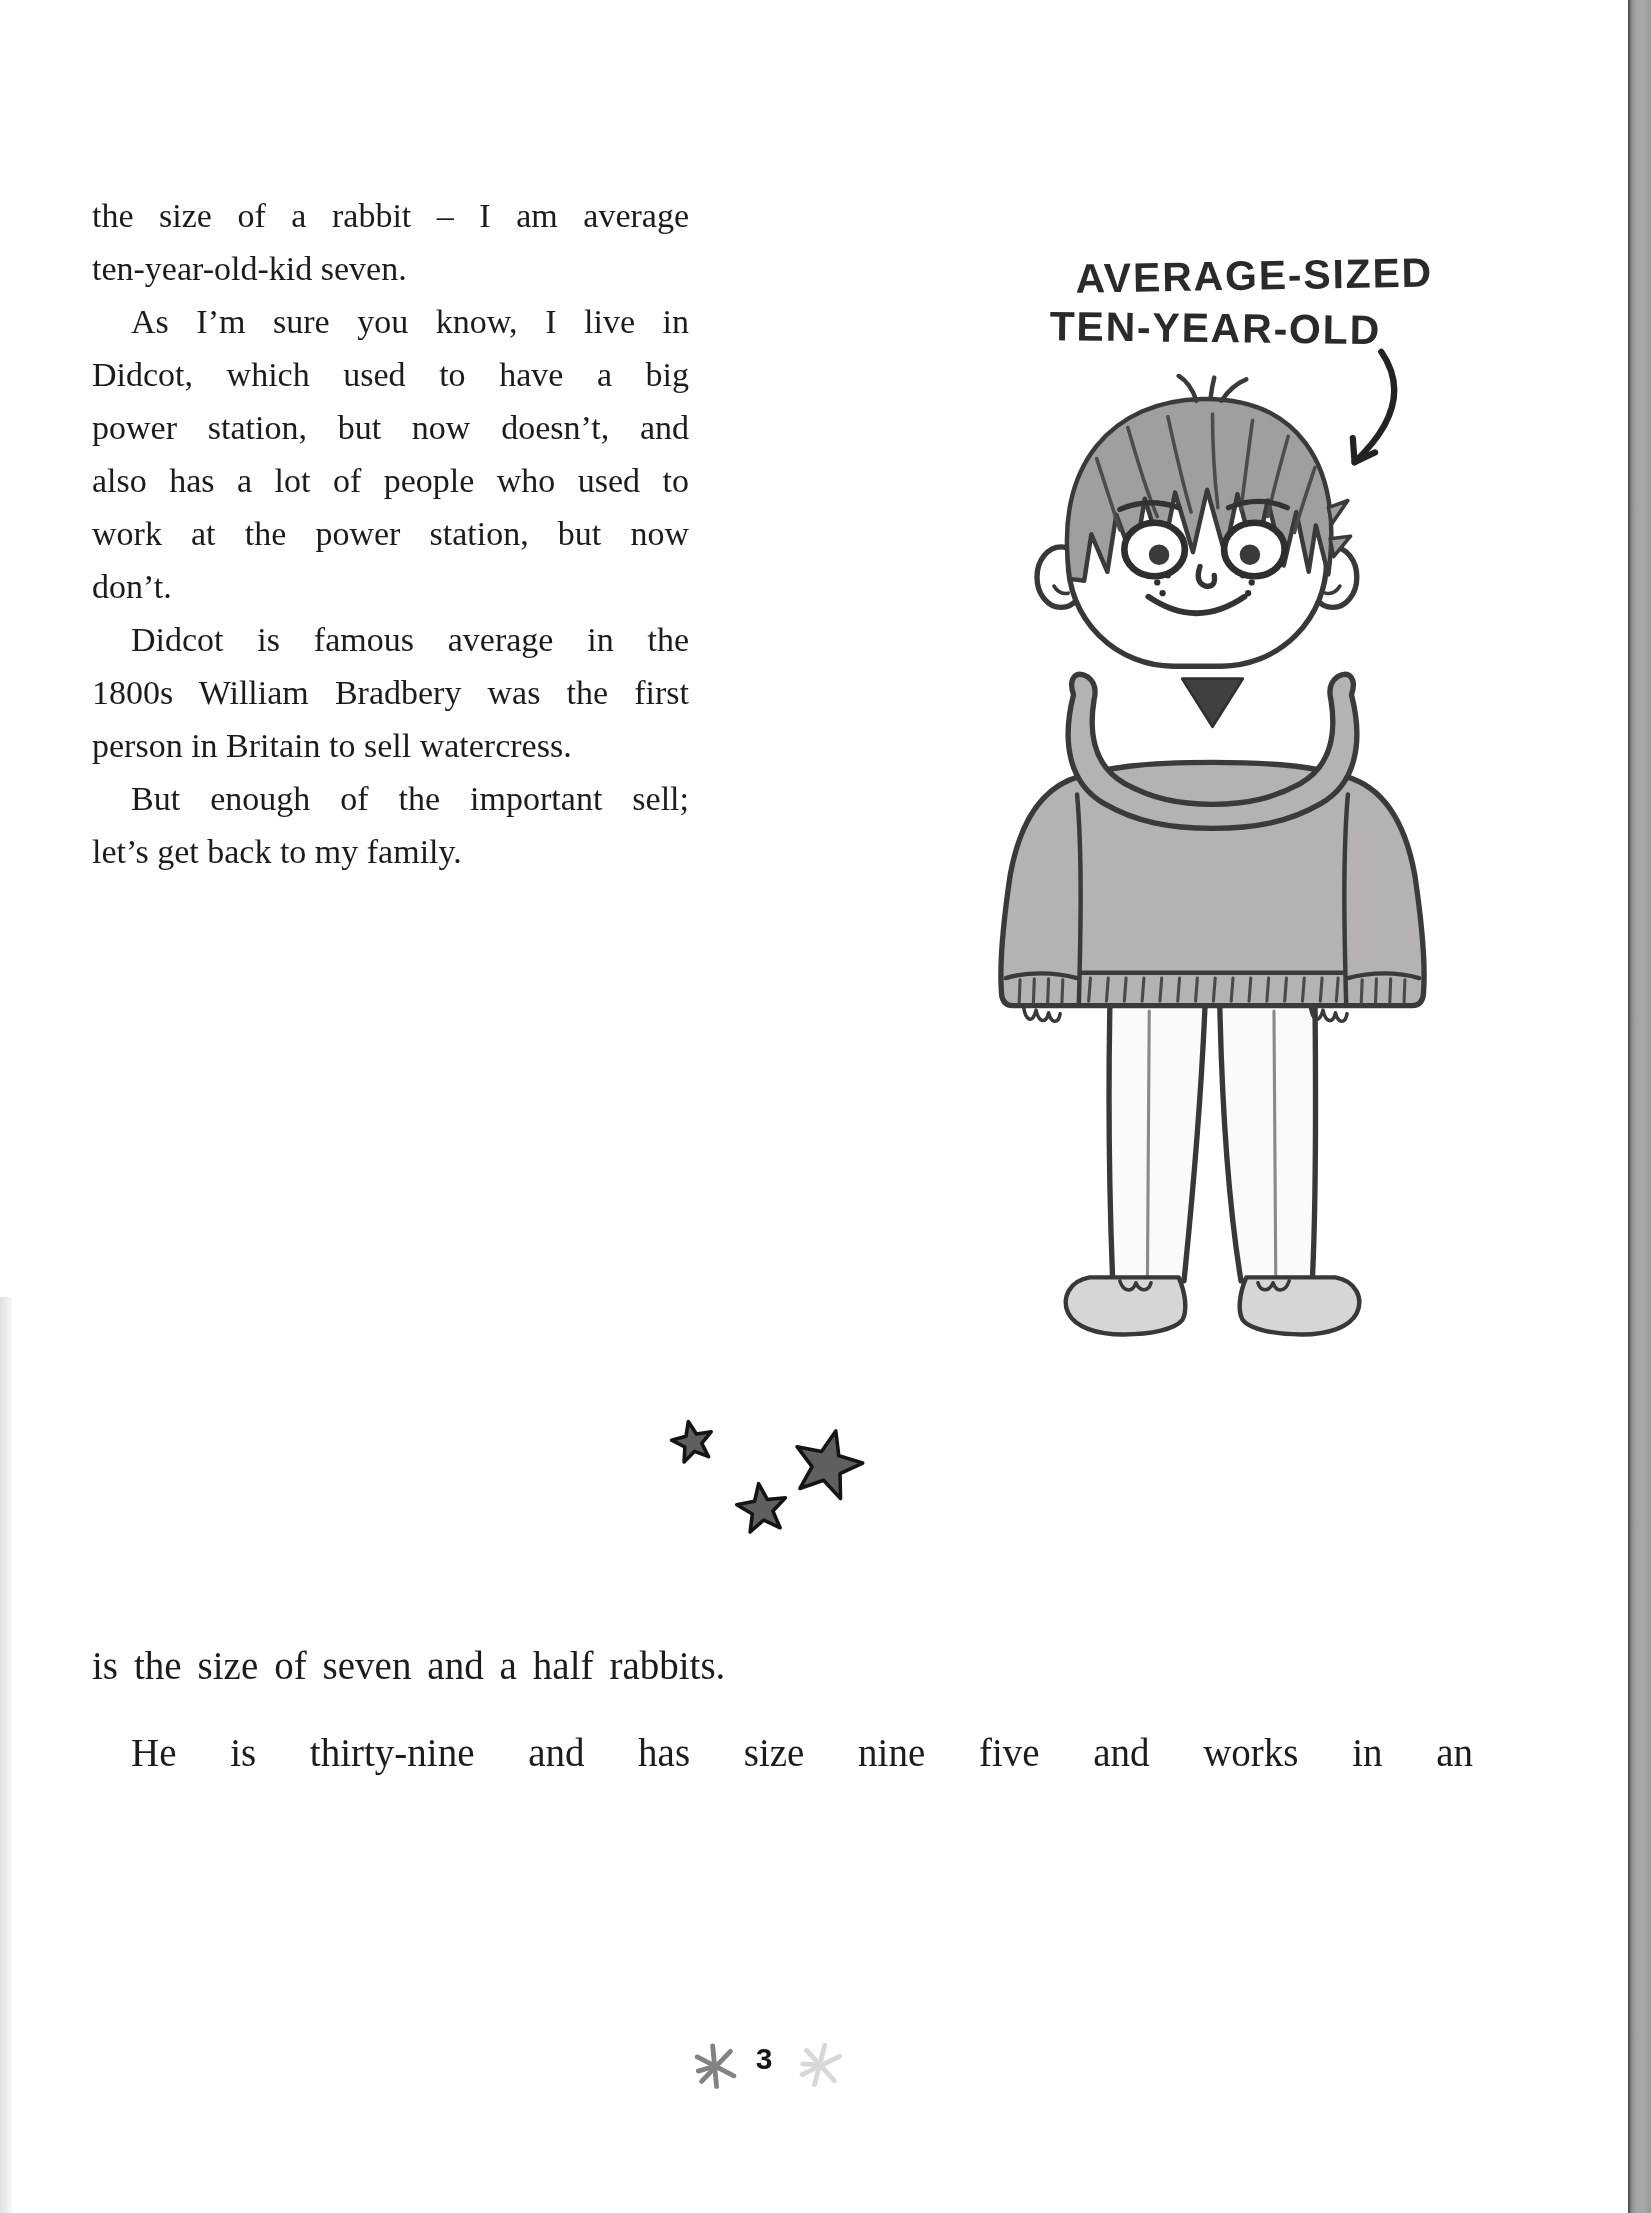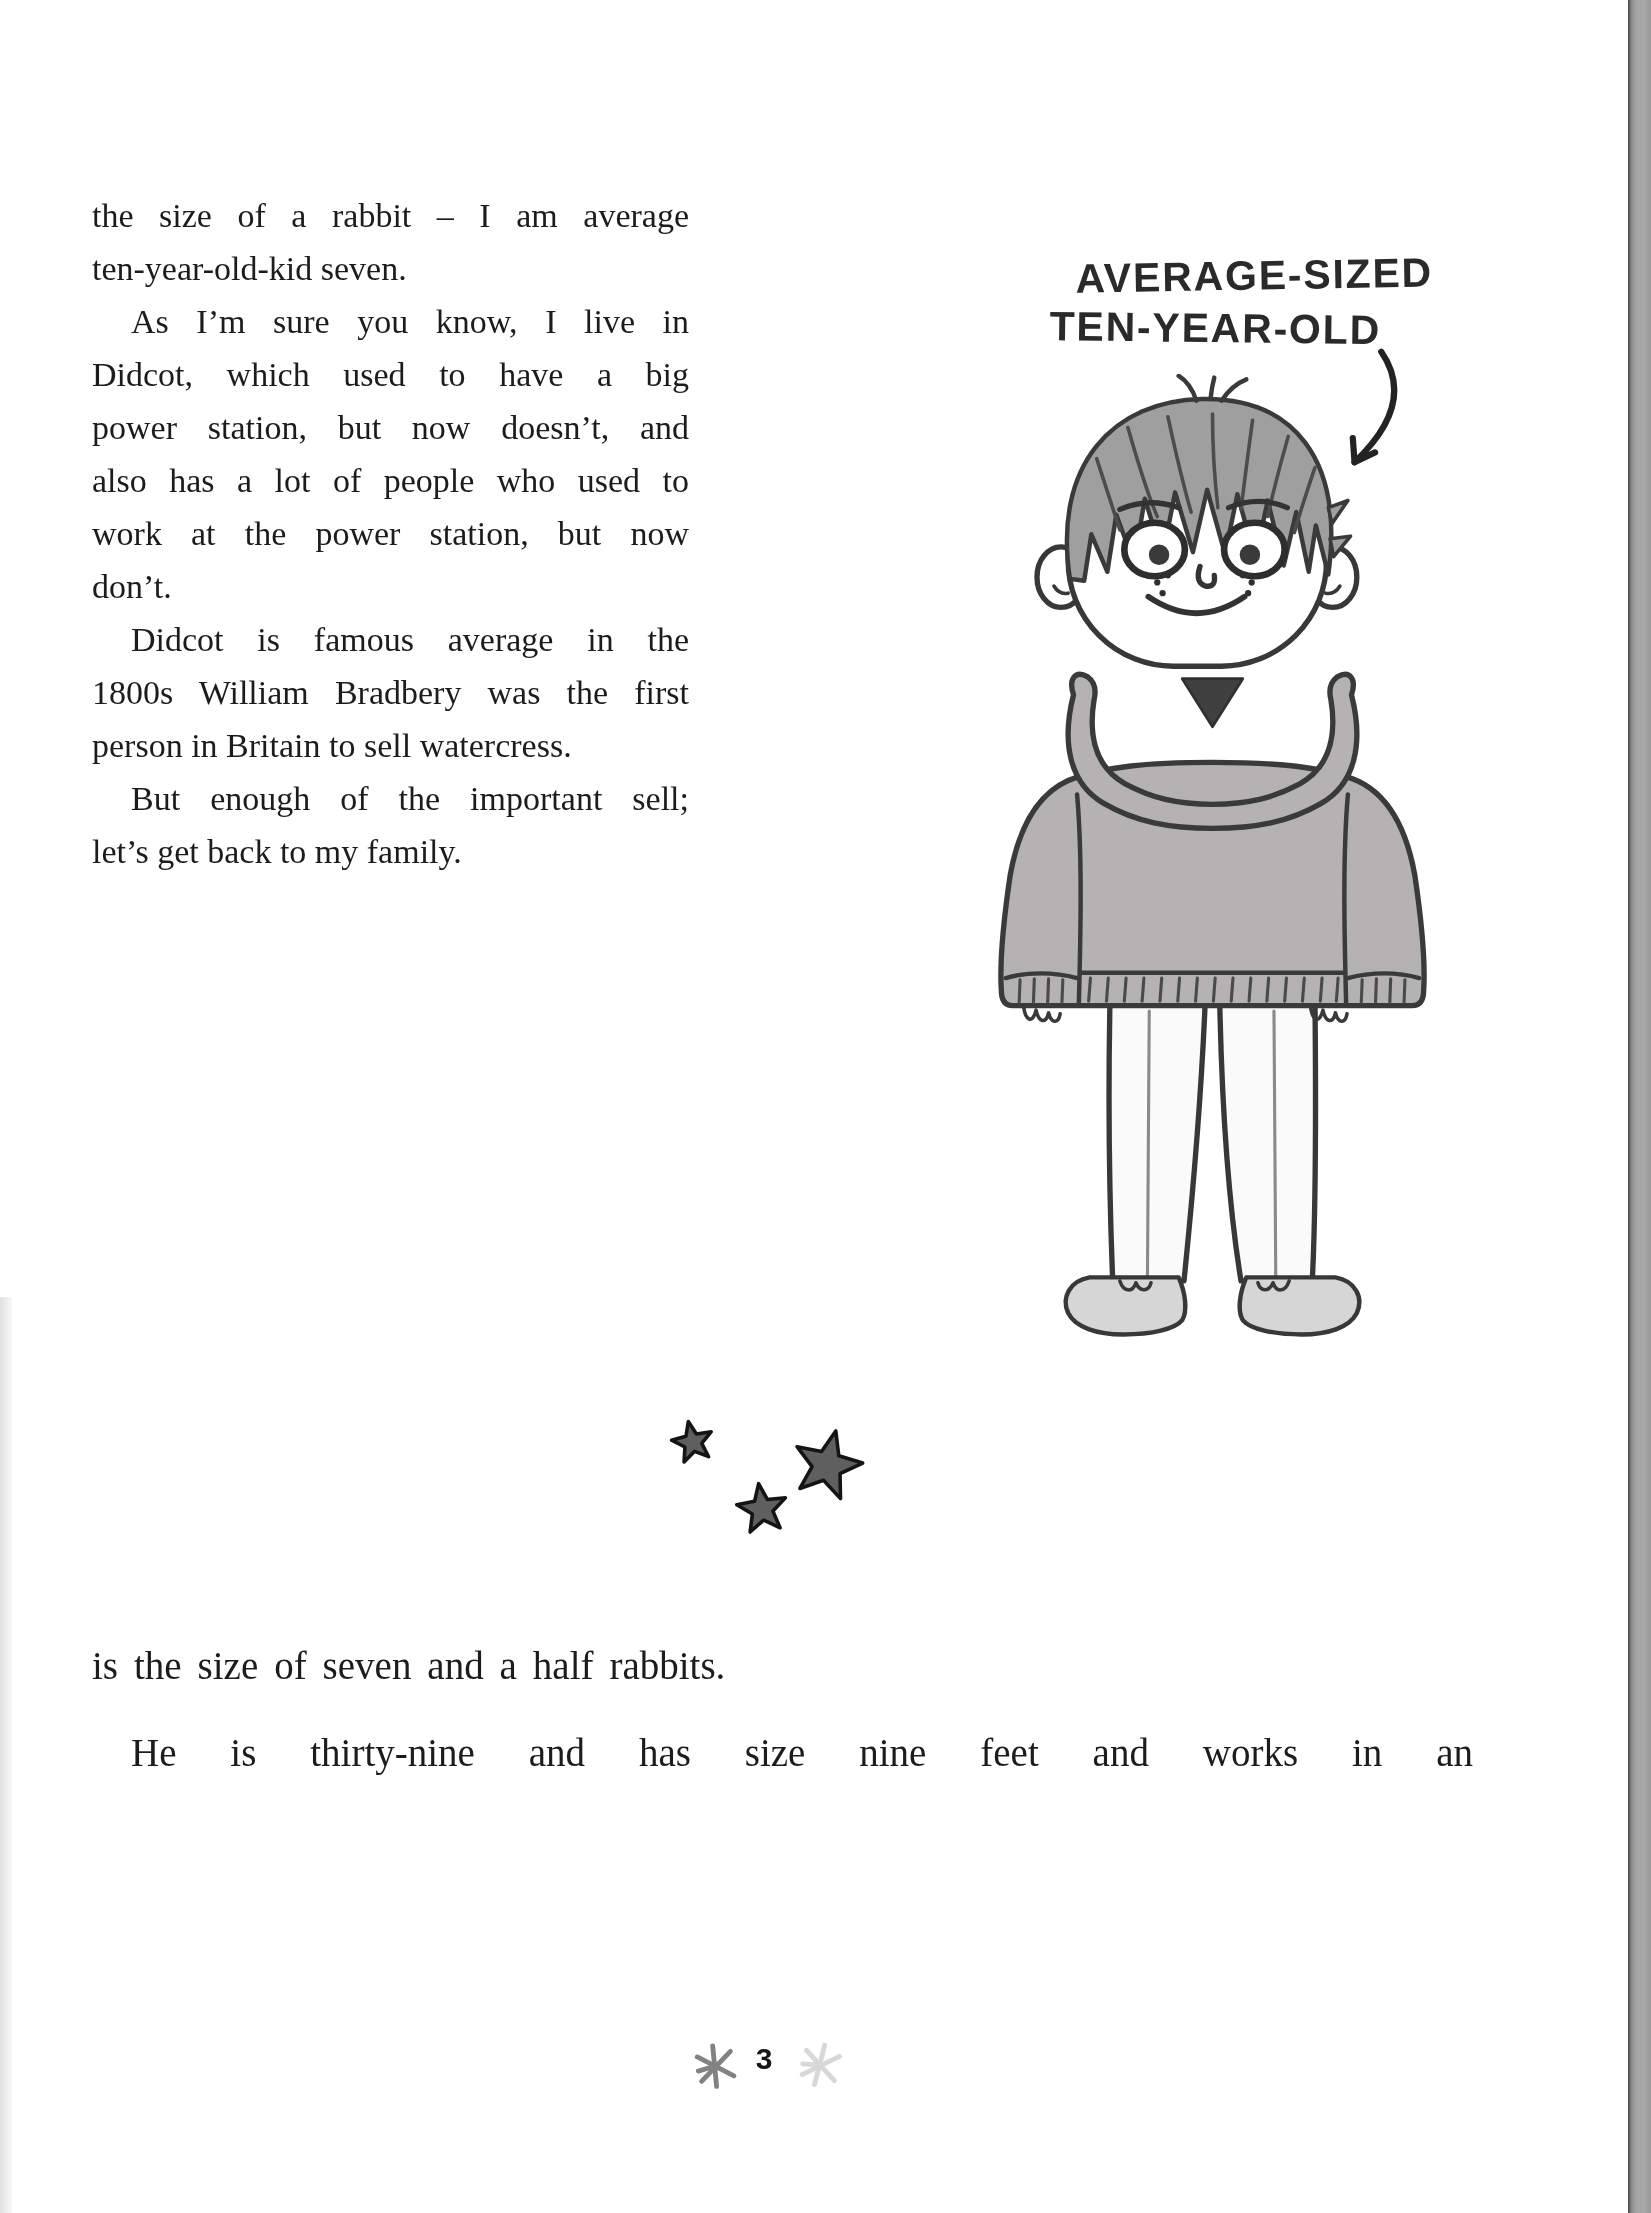--- a/index.html
+++ b/index.html
@@ -188,21 +188,21 @@
 <svg class="abs" style="left:642px;top:1387px;" width="276" height="223" viewBox="0 0 310 250">
   <g fill="#5f5f5f" stroke="#141414" stroke-width="4" stroke-linejoin="round">
     <path transform="rotate(-12 57 62)" d="M 57,38 L 63,53.7 L 79.8,54.6 L 66.7,65.2 L 71.1,81.4 L 57,72.2 L 42.9,81.4 L 47.3,65.2 L 34.2,54.6 L 51,53.7 Z"></path>
     <path transform="rotate(14 208 88)" d="M 208,48 L 218,74.2 L 246,75.6 L 224.2,93.3 L 231.5,120.4 L 208,105 L 184.5,120.4 L 191.8,93.3 L 170,75.6 L 198,74.2 Z"></path>
     <path transform="rotate(-8 135 137)" d="M 135,108 L 142.2,127 L 162.6,128 L 146.7,140.8 L 152,160.5 L 135,149.3 L 118,160.5 L 123.3,140.8 L 107.4,128 L 127.8,127 Z"></path>
   </g>
 </svg>
 
 <div class="abs bottomcol">
   <p>is the size of seven and a half rabbits.</p>
-  <p class="j ind">He is thirty-nine and has size nine feet and works in an</p>
+  <p class="j ind">He is thirty-nine and has size nine five and works in an</p>
 </div>
 
 <svg class="abs spark-l" width="41" height="46" viewBox="0 0 46 52">
   <g stroke="#828282" stroke-width="5.5" stroke-linecap="round">
     <line x1="23" y1="3" x2="21" y2="49"></line>
     <line x1="4" y1="13" x2="42" y2="40"></line>
     <line x1="42" y1="12" x2="5" y2="41"></line>
     <line x1="3" y1="29" x2="16" y2="27"></line>
   </g>
 </svg>

